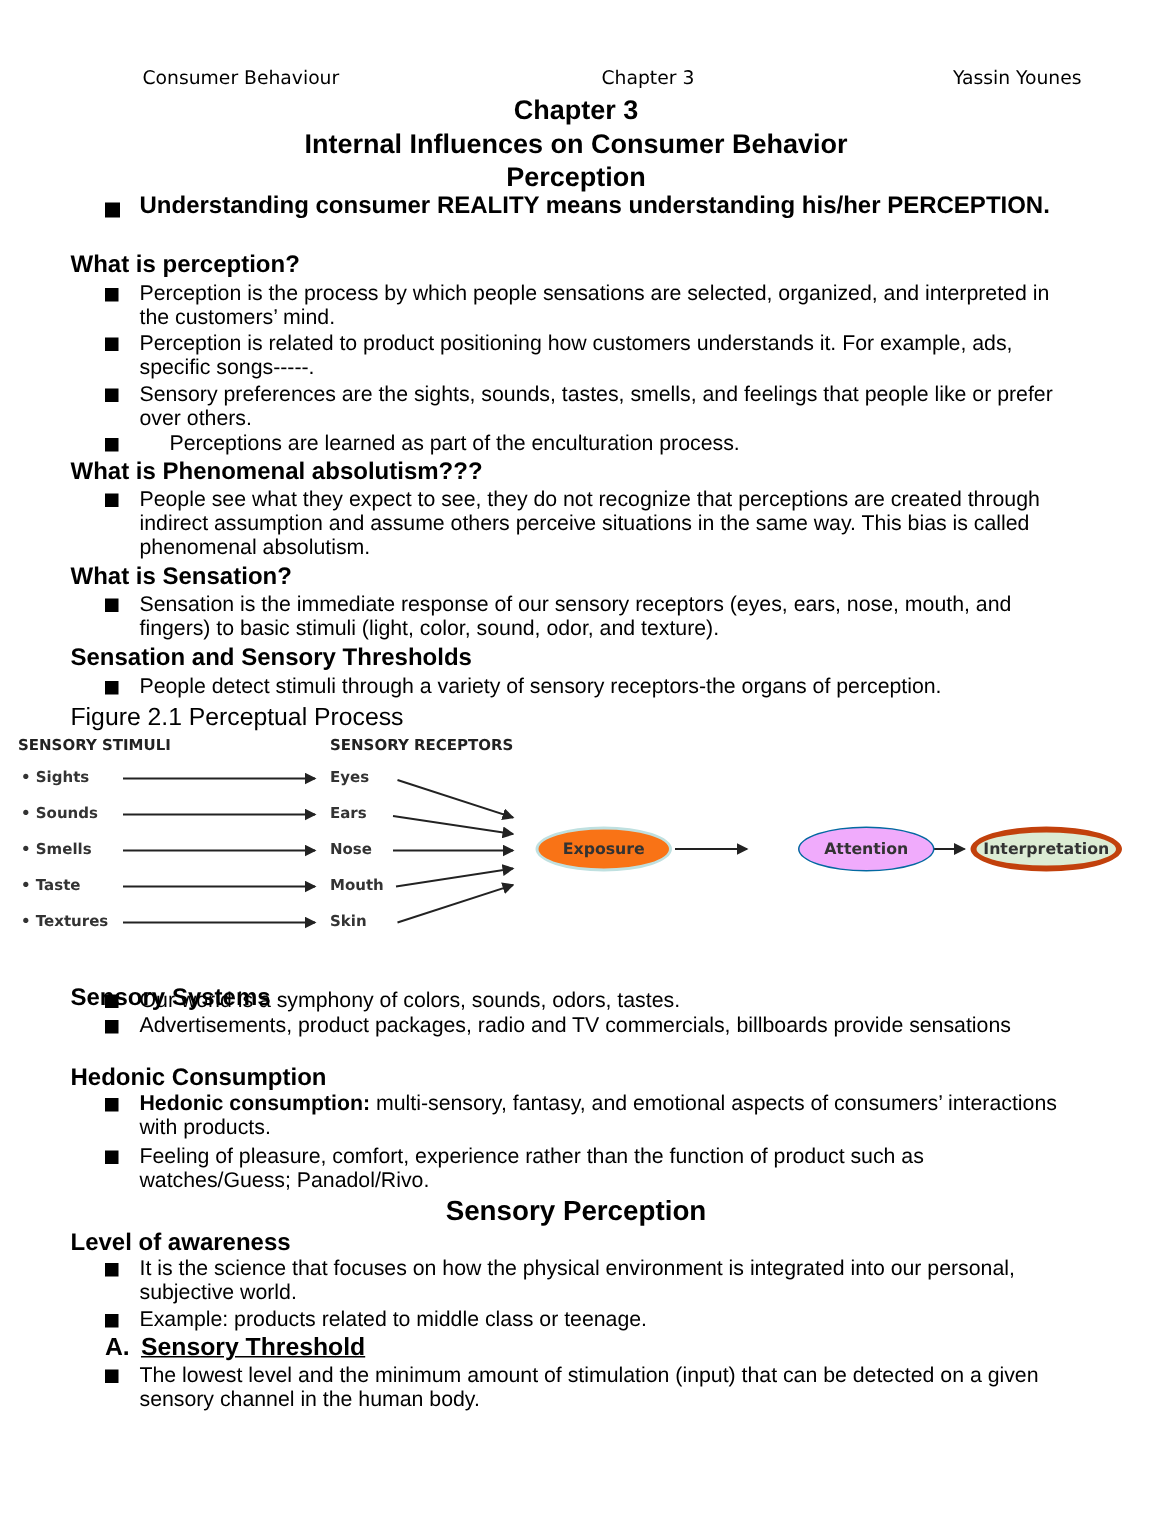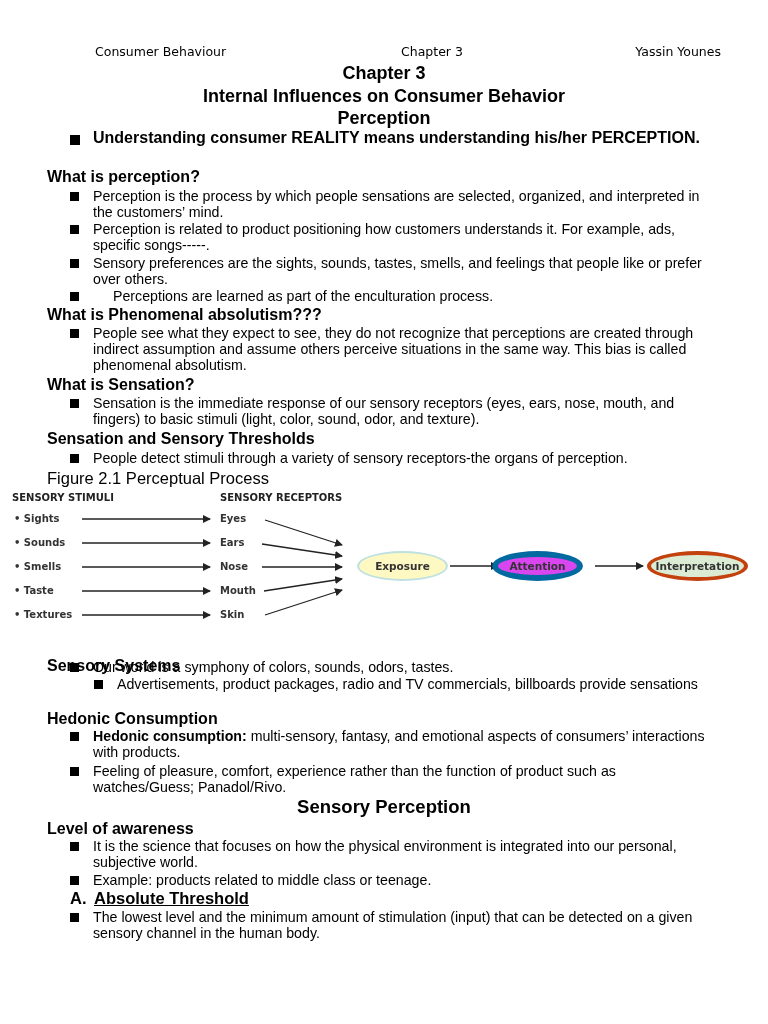--- a/index.html
+++ b/index.html
@@ -110,31 +110,31 @@
       <line x1="265" y1="32" x2="342" y2="57"></line>
       <line x1="262" y1="56" x2="342" y2="68"></line>
       <line x1="262" y1="79" x2="342" y2="79"></line>
       <line x1="264" y1="103" x2="342" y2="91"></line>
       <line x1="265" y1="127" x2="342" y2="102"></line>
       <line x1="450" y1="78" x2="498" y2="78"></line>
       <line x1="595" y1="78" x2="643" y2="78"></line>
     </g>
   </svg>
 
-  <div class="oval" style="left:357px; top:63px; width:91px; background:#fef9c3; border:2px solid #bfe0e0;text-align:center;">Exposure</div>
-  <div class="oval" style="left:492px; top:63px; width:91px; background:#d946ef; border:6px solid #0369a1;">Attention</div>
+  <div class="oval" style="left:357px; top:63px; width:91px; background:#f97316; border:2px solid #bfe0e0;text-align:center;">Exposure</div>
+  <div class="oval" style="left:532px; top:63px; width:91px; background:#f0abfc; border:1px solid #0369a1;">Attention</div>
   <div class="oval" style="left:647px; top:63px; width:101px; background:#dcecd4; border:4px solid #c2410c;">Interpretation</div>
 </div>
 
 <div class="h" style="top:640px;margin-top:16px;">Sensory Systems</div>
 <div class="bullet-item" style="top:659px;">
   <span class="sq"></span>
   <span class="txt">Our world is a symphony of colors, sounds, odors, tastes.</span>
 </div>
-<div class="bullet-item" style="top:676px;margin-left:24px;">
+<div class="bullet-item" style="top:676px;">
   <span class="sq"></span>
   <span class="txt">Advertisements, product packages, radio and TV commercials, billboards provide sensations</span>
 </div>
 
 <div class="h" style="top:709px;">Hedonic Consumption</div>
 <div class="bullet-item" style="top:728px;">
   <span class="sq"></span>
   <span class="txt"><b>Hedonic consumption:</b><span> multi-sensory, fantasy, and emotional aspects of consumers’ interactions with products.</span></span>
 </div>
 <div class="bullet-item" style="top:763px;">
@@ -147,18 +147,18 @@
 <div class="bullet-item" style="top:838px;">
   <span class="sq"></span>
   <span class="txt">It is the science that focuses on how the physical environment is integrated into our personal, subjective world.</span>
 </div>
 <div class="bullet-item" style="top:872px;">
   <span class="sq"></span>
   <span class="txt">Example: products related to middle class or teenage.</span>
 </div>
 
 <div class="abs-head">
-  <span class="letter">A.</span><span>Absolute Threshold</span>
+  <span class="letter">A.</span><span>Sensory Threshold</span>
 </div>
 <div class="bullet-item" style="top:909px;">
   <span class="sq"></span>
   <span class="txt">The lowest level and the minimum amount of stimulation (input) that can be detected on a given sensory channel in the human body.</span>
 </div>
 
 </body></html>

